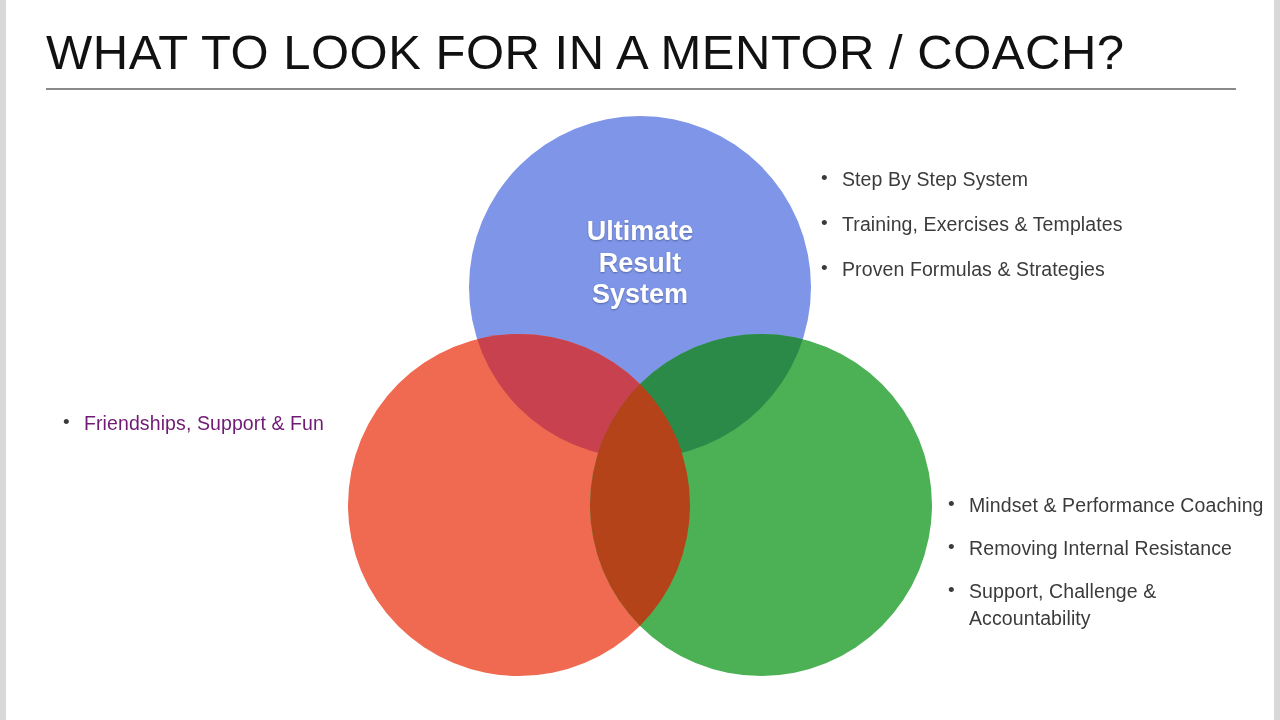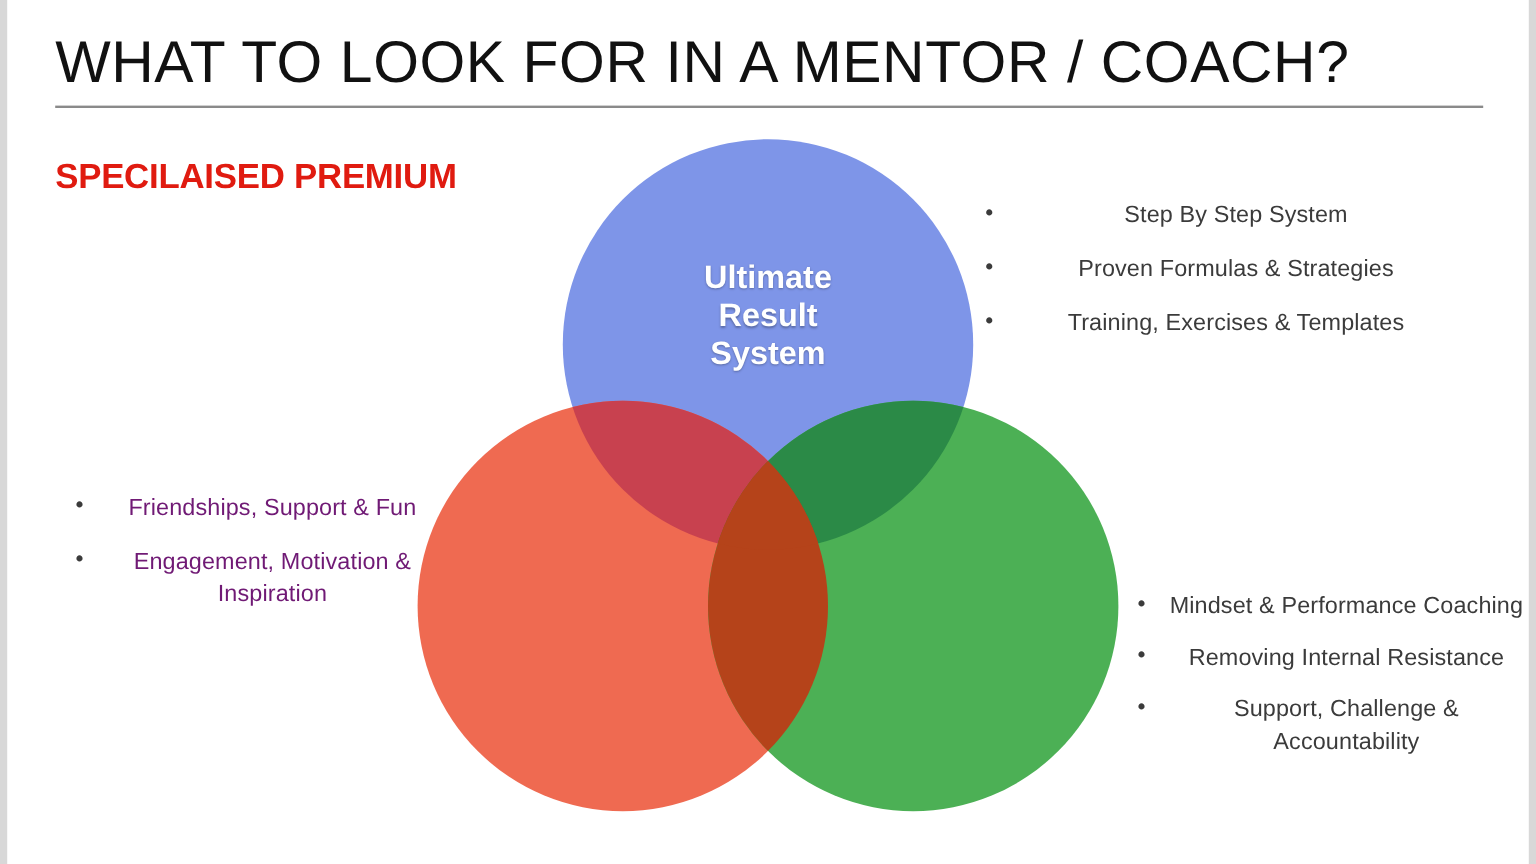--- a/index.html
+++ b/index.html
@@ -101,21 +101,20 @@
   #label-green {
     left: 672px; top: 469px; width: 272px;
     font-size: 27px;
   }
 
   
   .bullets {
     position: absolute;
     font-family: "Liberation Sans", sans-serif;
     color: #3b3b3b;
-    text-align: center;
   }
   .bullets li {
     position: relative;
     list-style: none;
     margin: 0 0 18px 0;
     padding-left: 24px;
     font-size: 19.5px;
     line-height: 1.38;
     letter-spacing: 0.1px;
   }
@@ -142,21 +141,20 @@
 
   <div class="edge-left"></div>
   <div class="edge-right"></div>
 
   <div class="title-block">
     <div class="title-text" style="color: rgb(17, 17, 17);">WHAT TO LOOK FOR IN A MENTOR / COACH?</div>
     <div class="title-rule" style="background: rgb(138, 138, 138);"></div>
   </div>
 
   <div class="program-heading" style="color: rgb(224, 27, 16);">
-    <span class="ln">SPECILAISED PREMIUM</span>
   </div>
 
   <div class="venn">
     <svg width="1280" height="720" viewBox="0 0 1280 720">
       <defs>
         <clipPath id="clip-blue">
           <circle id="c-blue" cx="640" cy="287" r="171"></circle>
         </clipPath>
         <clipPath id="clip-red">
           <circle id="c-red" cx="519" cy="505" r="171"></circle>
@@ -188,29 +186,28 @@
     </svg>
 
     <div class="circle-label" id="label-blue" style="color: rgb(255, 255, 255);">Ultimate
 Result
 System</div>
   </div>
 
   <div class="bullets" id="bullets-top-right" style="color: rgb(59, 59, 59);">
     <ul>
       <li>Step By Step System</li>
+      <li>Training, Exercises &amp; Templates</li>
       <li>Proven Formulas &amp; Strategies</li>
-      <li>Training, Exercises &amp; Templates</li>
     </ul>
   </div>
 
   <div class="bullets" id="bullets-left" style="color: #701a75;">
     <ul>
       <li>Friendships, Support &amp; Fun</li>
-      <li>Engagement, Motivation &amp; Inspiration</li>
     </ul>
   </div>
 
   <div class="bullets" id="bullets-bottom-right" style="color: rgb(59, 59, 59);">
     <ul>
       <li>Mindset &amp; Performance Coaching</li>
       <li>Removing Internal Resistance</li>
       <li>Support, Challenge &amp; Accountability</li>
     </ul>
   </div>

